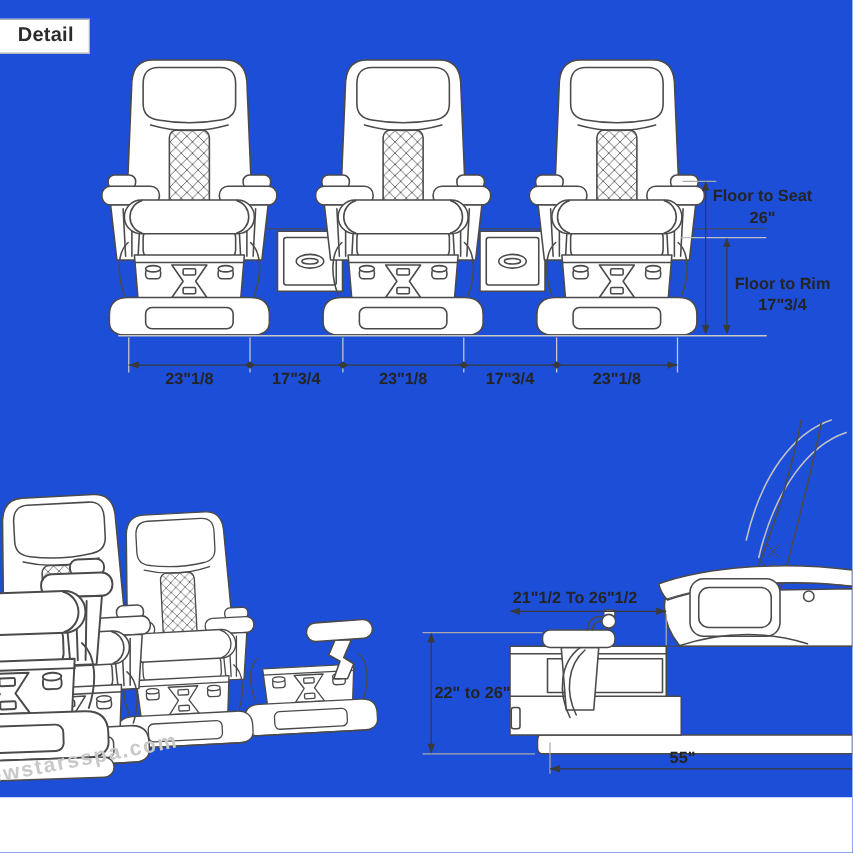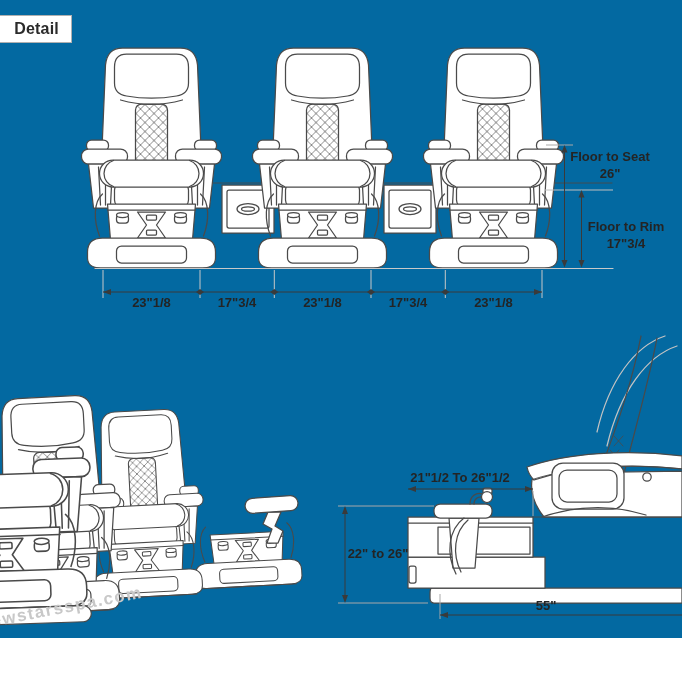--- a/index.html
+++ b/index.html
@@ -1,16 +1,16 @@
 <!DOCTYPE html>
 <html><head>
 <meta charset="utf-8">
 <style>
   html,body{margin:0;padding:0;background:#fff;}
-  #canvas{position:relative;width:682px;height:638px;background:#0369a1;overflow:hidden;
+  #canvas{position:relative;width:682px;height:638px;background:#1d4ed8;overflow:hidden;
           font-family:"Liberation Sans",sans-serif;}
   #lineart{position:absolute;left:0;top:0;}
   .detail-box{position:absolute;left:-20px;top:15px;width:78px;height:26px;
       border:1.5px solid #b0b0b0;background:#fff;display:flex;align-items:center;
       justify-content:flex-end;padding-right:12px;z-index:5;}
   .detail-box span{font-size:16px;font-weight:600;color:#2b2b2b;letter-spacing:.2px;}
   .watermark{position:absolute;left:-10px;top:612px;font-size:17px;font-weight:600;
       color:#c8c8c8;transform:rotate(-11deg);transform-origin:left top;
       letter-spacing:1.5px;z-index:6;}
   svg text{font-family:"Liberation Sans",sans-serif;font-weight:600;font-size:13px;fill:#242424;}

